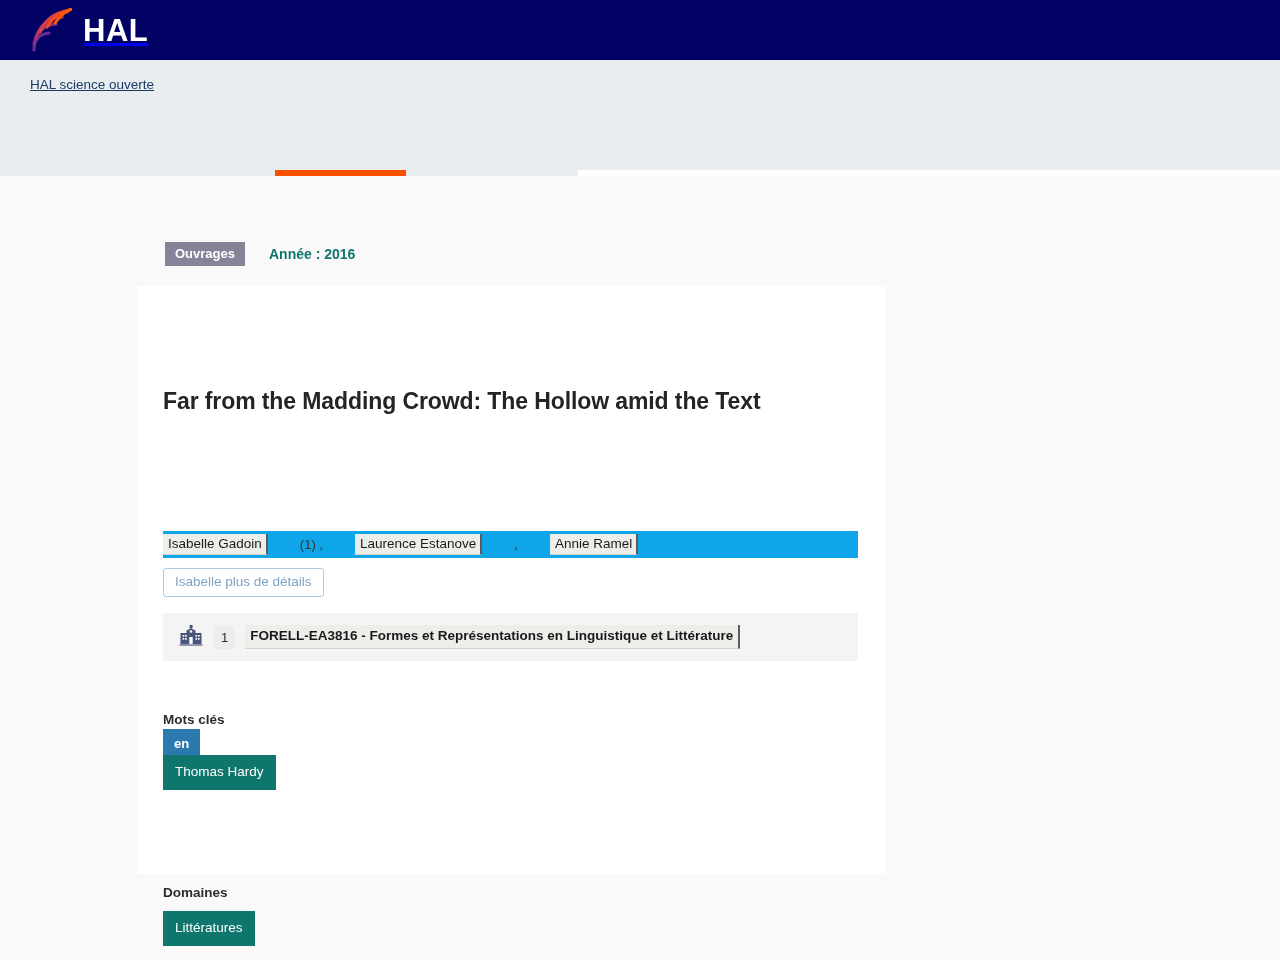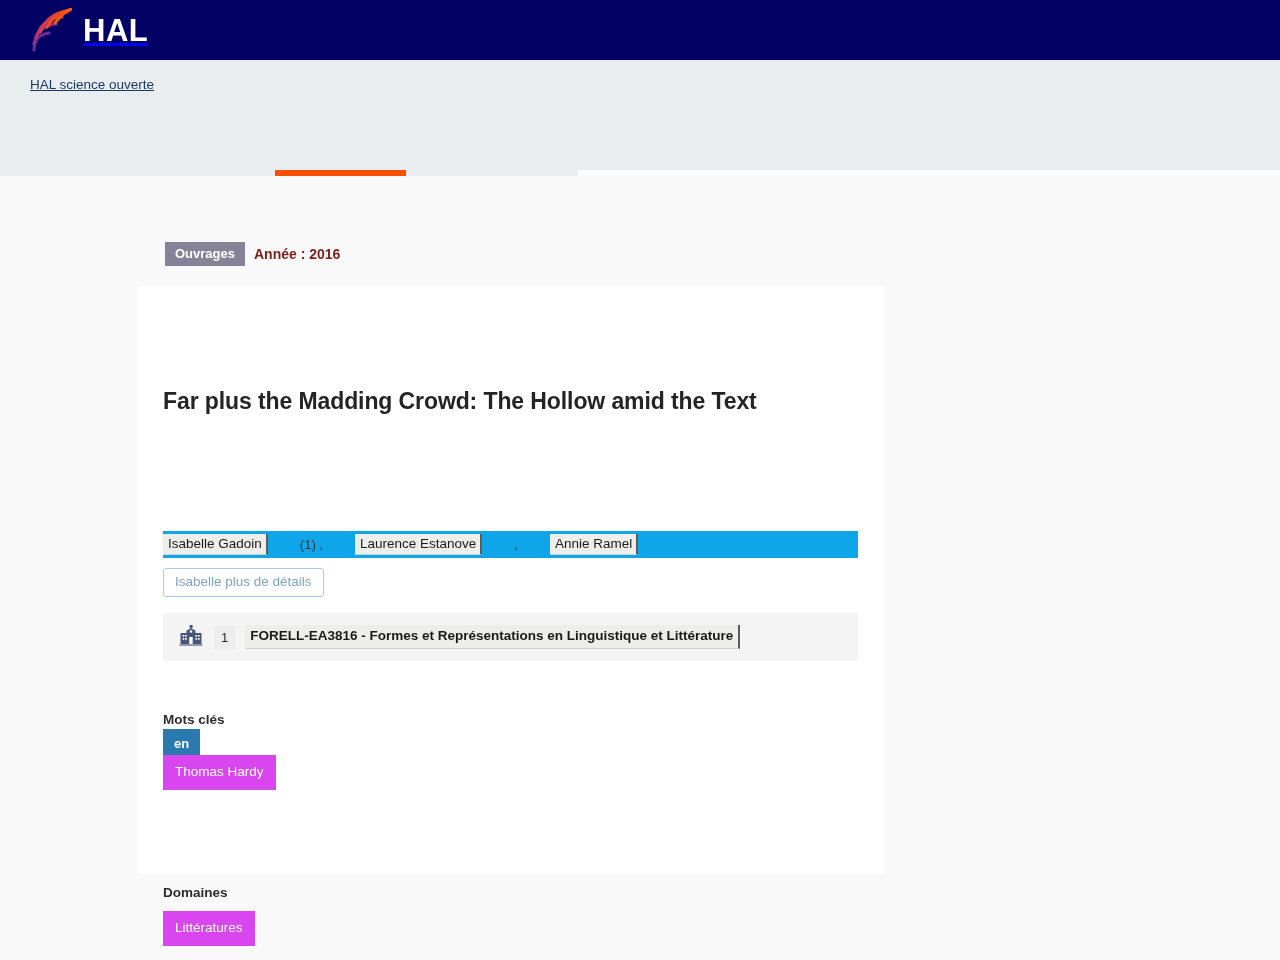--- a/index.html
+++ b/index.html
@@ -93,34 +93,34 @@
   
   .page {
     position: relative;
     background: #f9f9f9;
     height: 784px;
   }
 
   .meta-row {
     position: absolute;
     left: 137px; top: 66px;
-    display: flex; align-items: center; gap: 9px; padding-left: 28px;
+    display: flex; align-items: center; gap: 24px; padding-left: 28px;
   }
   .type-badge {
     background: #868298;
     color: #ffffff;
     font-size: 13px;
     font-weight: bold;
     padding: 5px 10px 6px;
     line-height: 1;
   }
   .year-label {
     font-size: 14px;
     font-weight: bold;
-    color: #7f1d1d;
+    color: #0f766e;
   }
 
   .card {
     position: absolute;
     left: 137px; top: 110px;
     width: 748px; height: 288px;
     background: #ffffff;
   }
   .card2 {
     position: absolute;
@@ -228,21 +228,21 @@
     background: #2a7ab0;
     color: #ffffff;
     font-size: 13px;
     font-weight: bold;
     padding: 8px 11px 6px;
     line-height: 1;
     cursor: pointer;
   }
   .tag {
     position: absolute;
-    background: #d946ef;
+    background: #0f766e;
     color: #ffffff;
     font-size: 13.5px;
     padding: 10px 12px 11px;
     line-height: 1;
     cursor: pointer;
     white-space: nowrap;
   }
   .kw0 { left: 163px; top: 579px; }
   .kw1 { left: 163px; top: 622px; }
   .dom0 { left: 163px; top: 735px; }
@@ -291,21 +291,21 @@
 <div class="page">
 
   <div class="meta-row">
     <span class="type-badge">Ouvrages</span>
     <span class="year-label">Année : 2016</span>
   </div>
 
   <div class="card"></div>
   <div class="card2"></div>
 
-  <h1 class="title">Far plus the Madding Crowd: The Hollow amid the Text</h1>
+  <h1 class="title">Far from the Madding Crowd: The Hollow amid the Text</h1>
 
   <div class="authors-strip">
     <span class="author-chip">Isabelle Gadoin</span>
     <span class="author-sep">(1) ,</span>
     <span class="author-chip">Laurence Estanove</span>
     <span class="author-sep">,</span>
     <span class="author-chip">Annie Ramel</span>
   </div>
 
   <button class="details-btn">Isabelle plus de détails</button>

